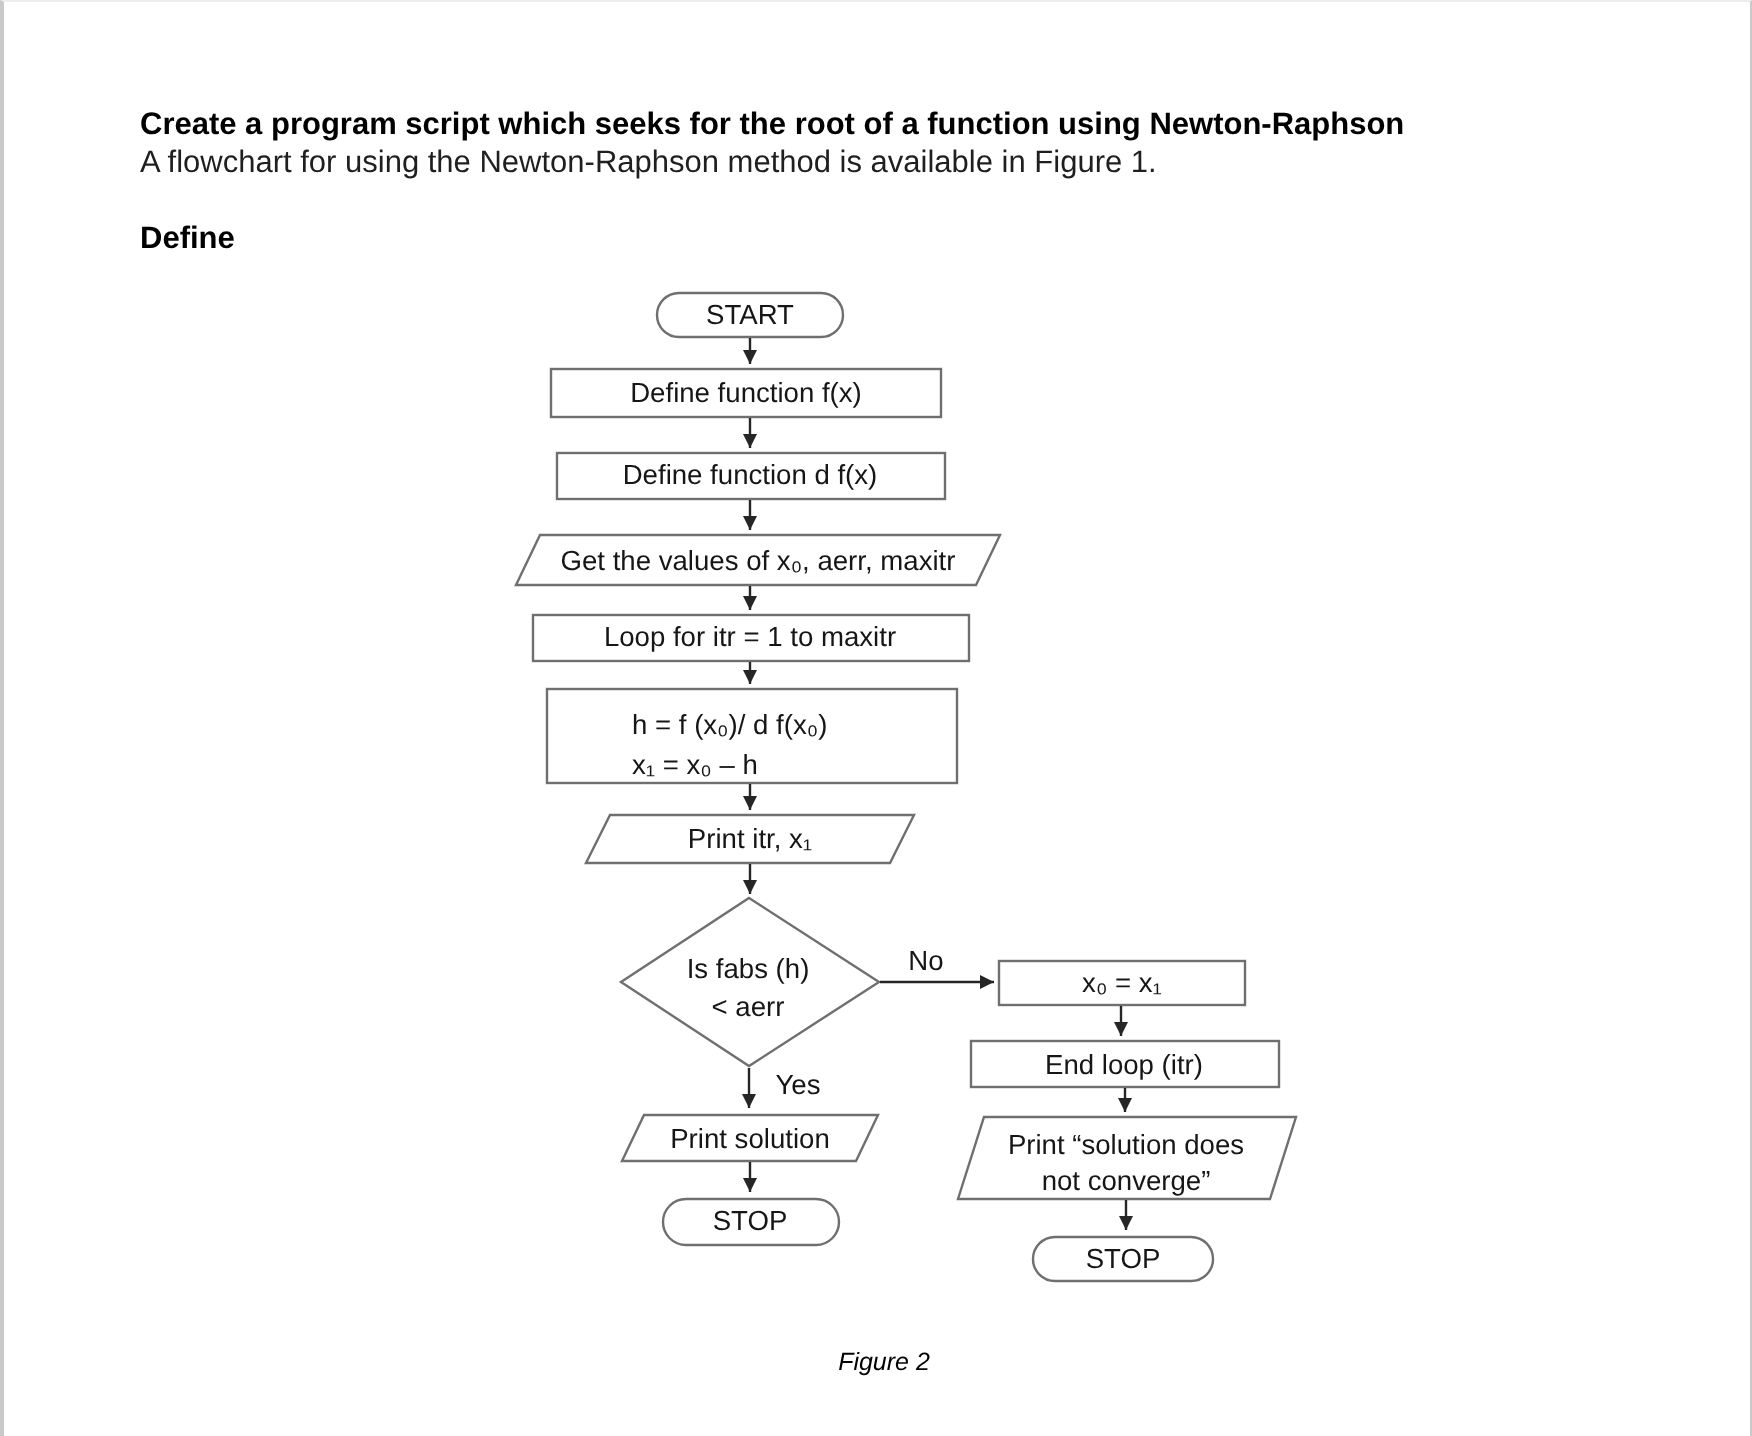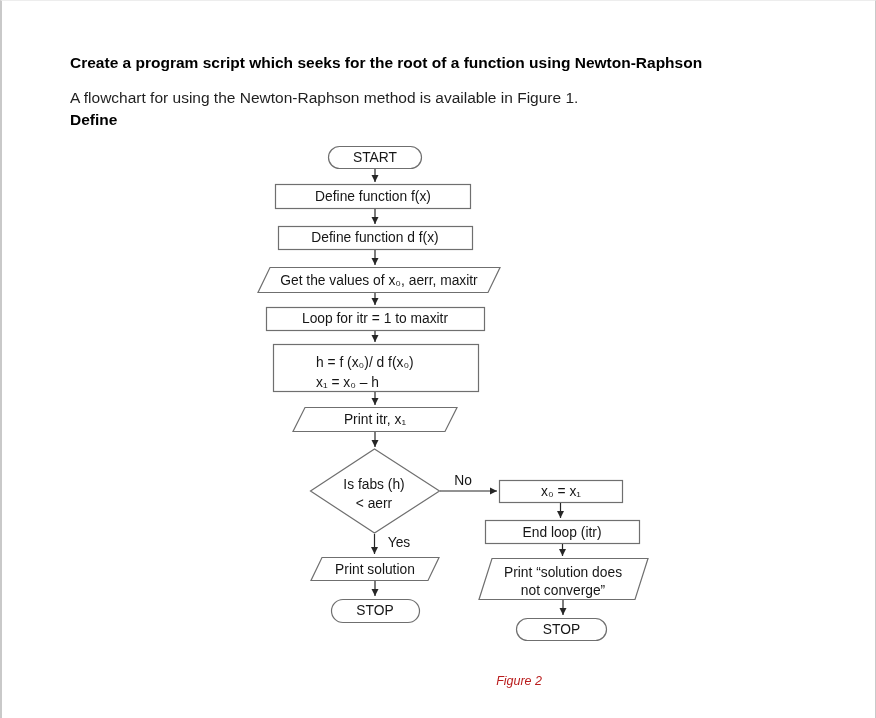--- a/index.html
+++ b/index.html
@@ -13,33 +13,33 @@
     border-top:1px solid #ededed;
     font-family:"Liberation Sans",sans-serif;
     overflow:hidden;
   }
   .heading{
     position:absolute;left:68px;top:17px;width:760px;
     font-size:15.5px;font-weight:700;line-height:25px;color:#000000;
   }
   .heading span{display:block;margin-top:32px;}
   .intro{
-    position:absolute;left:68px;top:88px;margin:0;
+    position:absolute;left:68px;top:72px;margin:0;
     font-size:15.5px;color:#1f1f1f;
   }
   svg.flow{position:absolute;left:0;top:0;}
   .shape{fill:#ffffff;stroke:#6f6f6f;stroke-width:1.2;}
   .arrow{stroke:#262626;stroke-width:1.2;}
   svg.flow text{
     font-family:"Liberation Sans","DejaVu Sans",sans-serif;
     font-size:13.8px;fill:#161616;
   }
   .caption{
     position:absolute;left:340px;top:673px;width:200px;
-    text-align:right;font-size:12.5px;font-style:italic;color:#b91c1c;
+    text-align:center;font-size:12.5px;font-style:italic;color:#000000;
   }
 </style>
 </head>
 <body>
 
 <div class="page">
 
   <div class="heading">
     <span>Create a program script which seeks for the root of a function using Newton-Raphson</span>
     <span>Define</span>

